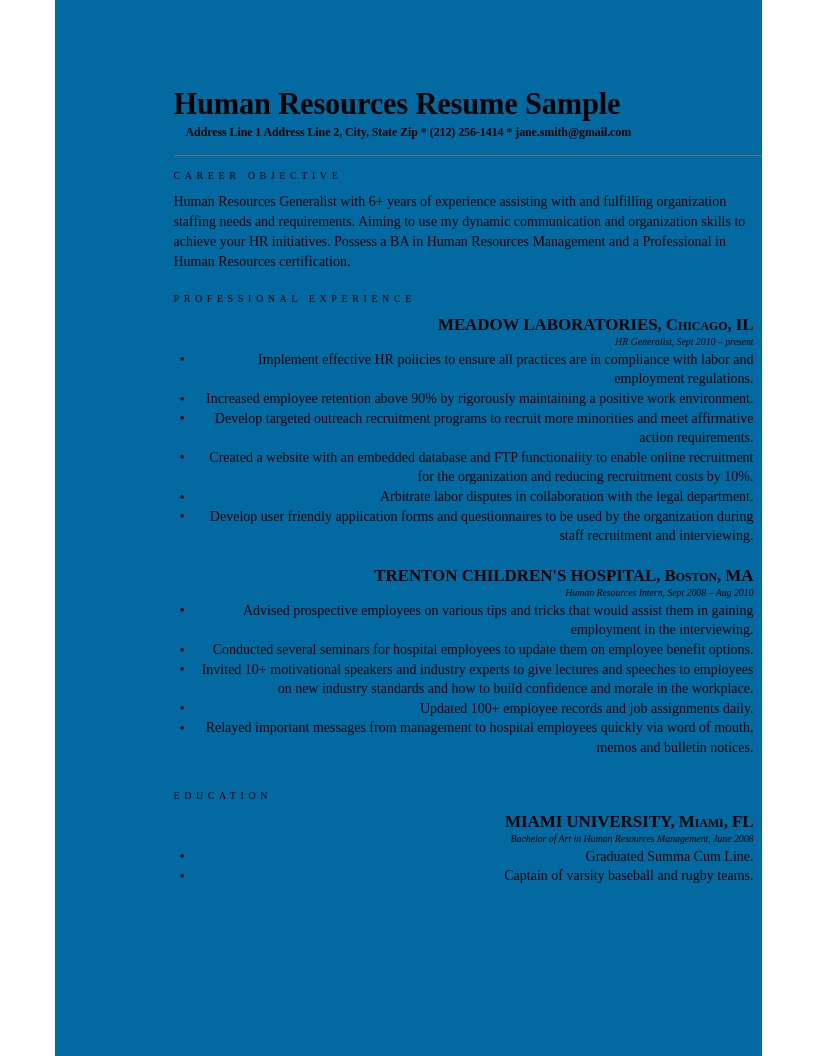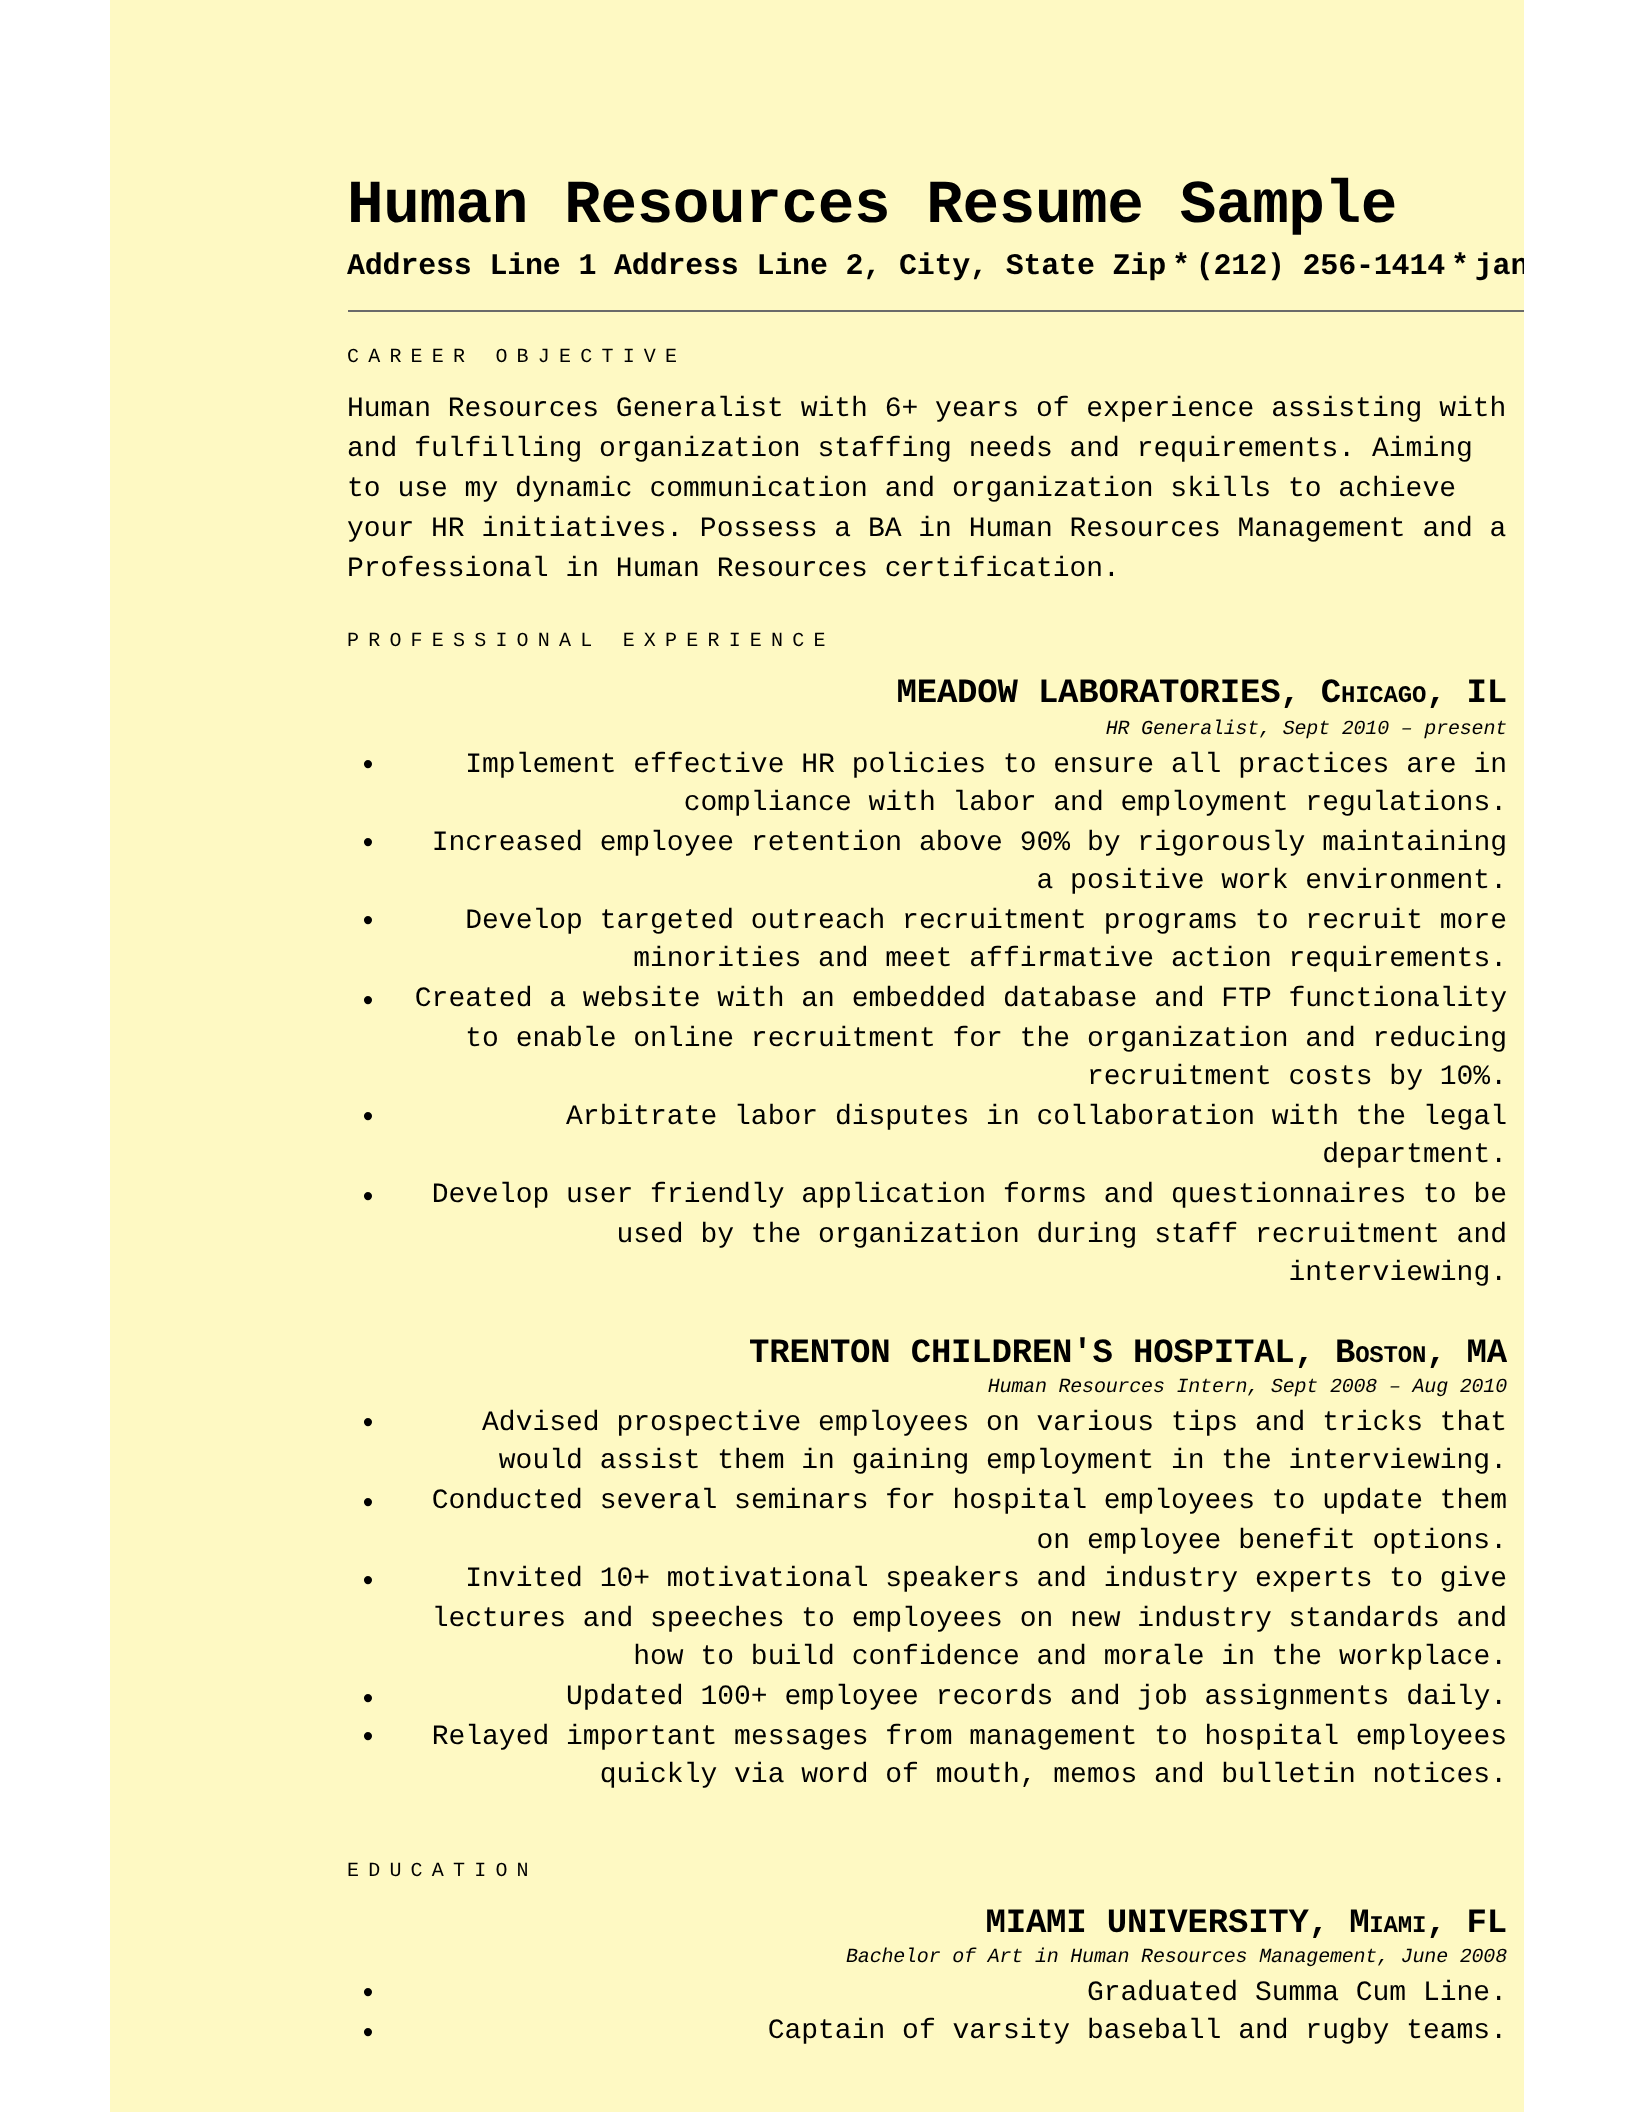--- a/index.html
+++ b/index.html
@@ -12,48 +12,47 @@
     font-family: "Liberation Serif", "DejaVu Serif", serif;
     color: #000000;
     -webkit-font-smoothing: antialiased;
   }
 
   .page {
     position: relative;
     width: 707px;
     height: 1056px;
     margin: 0 auto;
-    background: #fef9c3;
+    background: #0369a1;
     box-sizing: border-box;
     overflow: hidden;
-    font-family: Liberation Mono, monospace;
   }
 
   .content {
     position: absolute;
     left: 119px;
     top: 88px;
     width: 580px;
   }
 
   
   .resume-title {
     font-size: 30.5px;
     font-weight: bold;
     line-height: 1.06;
     letter-spacing: -0.2px;
     margin: 0;
     white-space: nowrap;
   }
 
   .contact-line {
-    font-size: 15px;
+    font-size: 12px;
     font-weight: bold;
     line-height: 1.25;
-    margin: 5px 0 0 0;
+    margin: 5px 0 0 12px;
     letter-spacing: -0.1px;
     white-space: nowrap;
   }
   .contact-sep {
     padding: 0 3px;
   }
 
   .header-rule {
     position: absolute;
     left: 119px;

